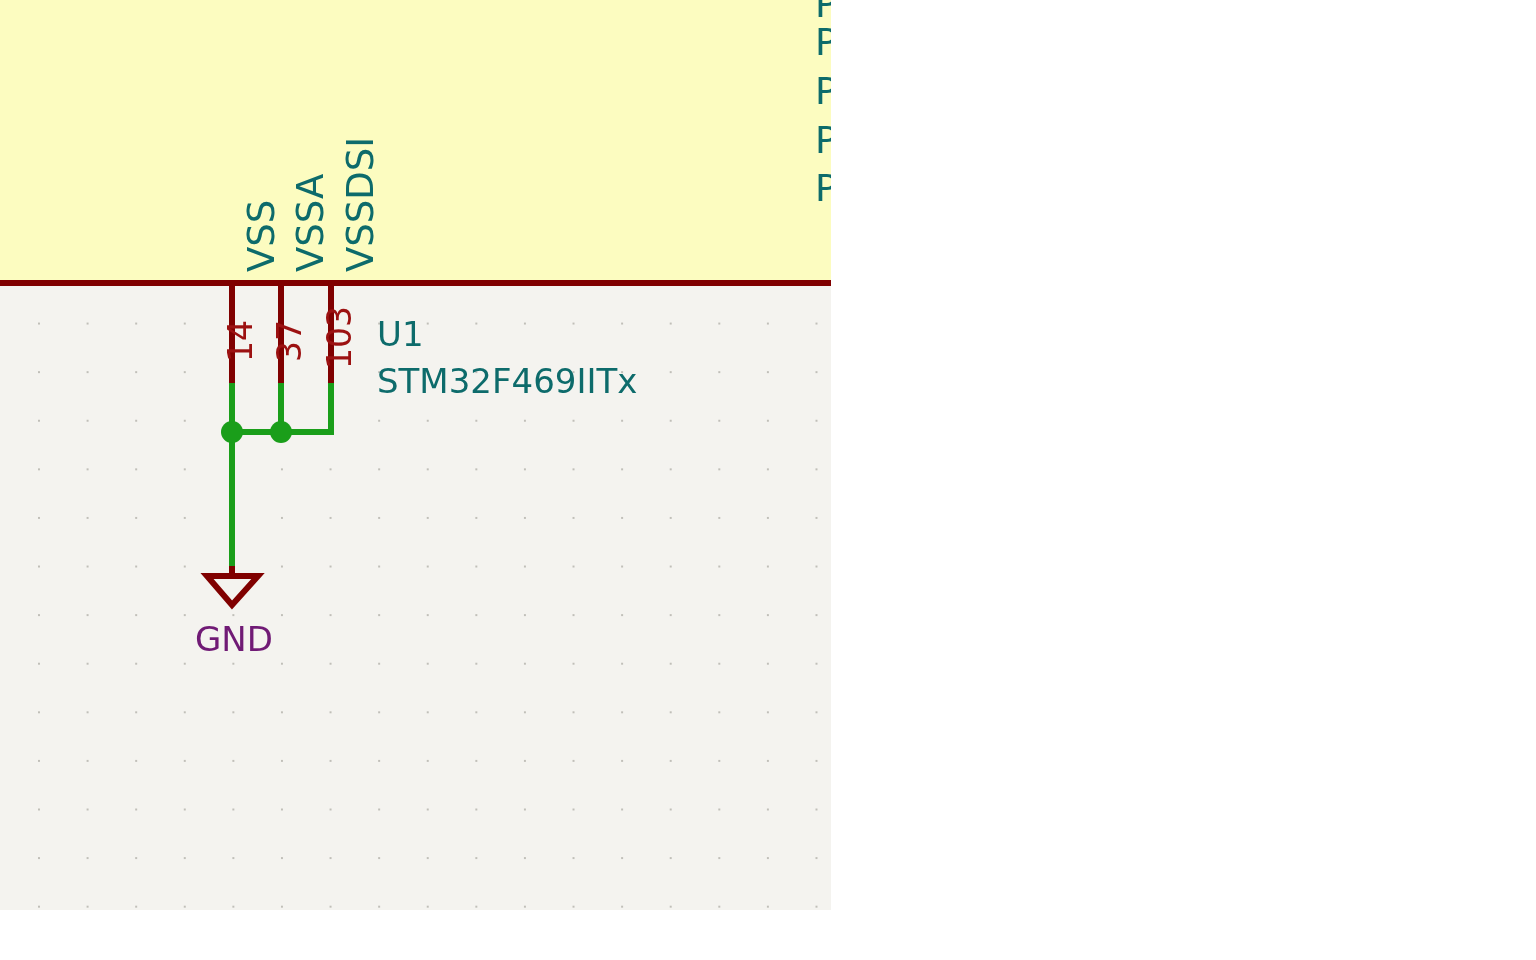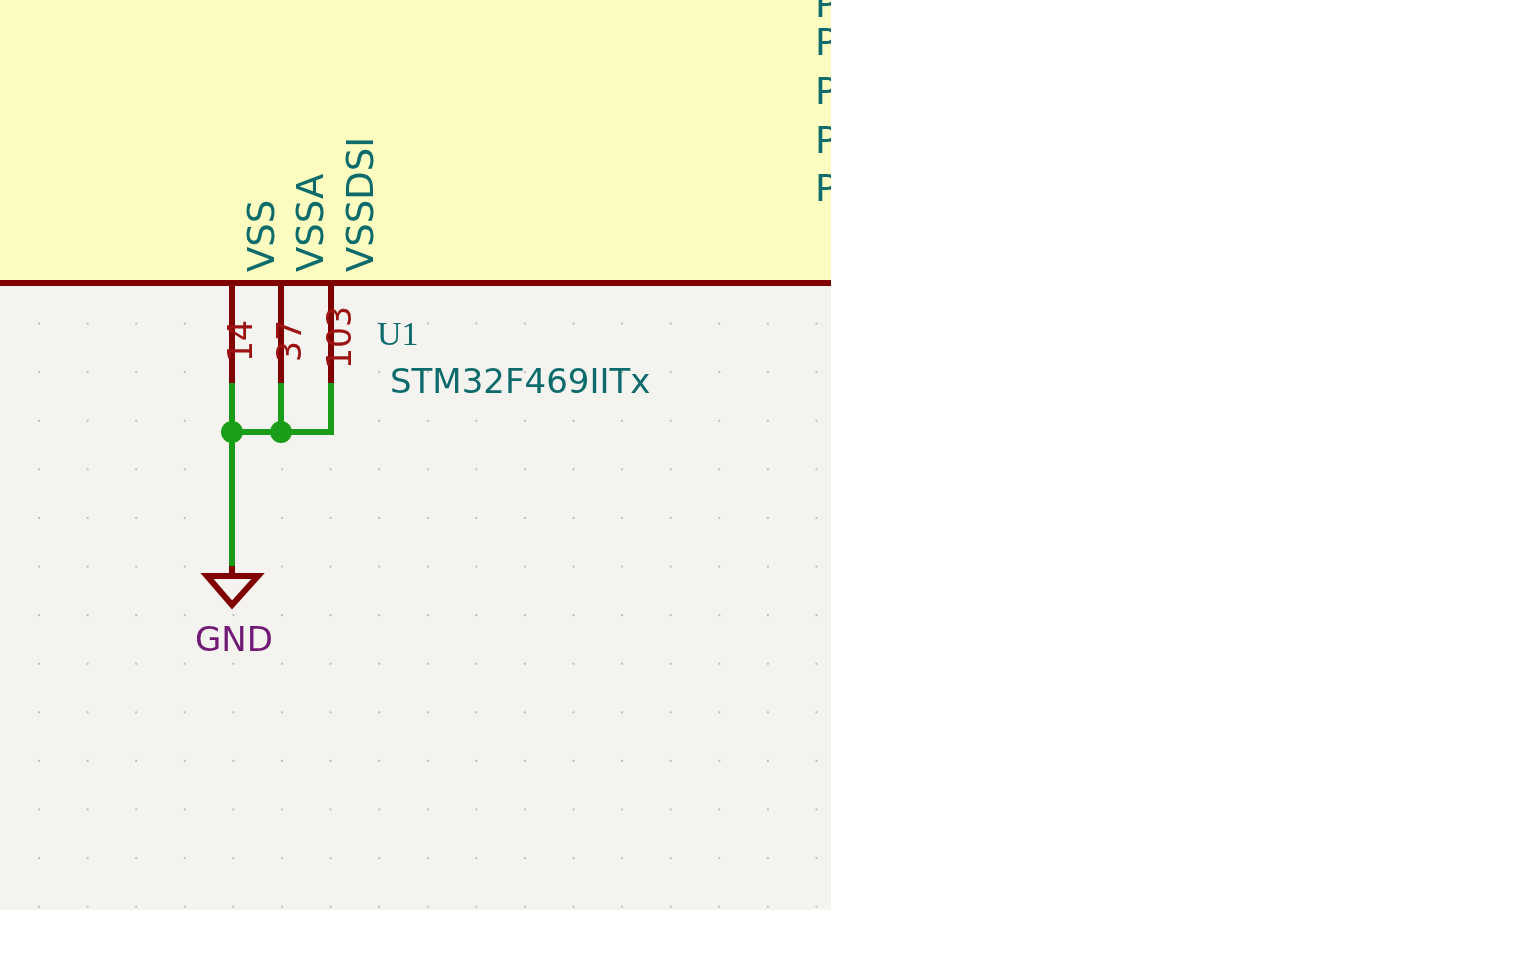--- a/index.html
+++ b/index.html
@@ -80,21 +80,20 @@
   }
   .pin-num {
     color: #9c1111;
     font-size: 33px;
     transform-origin: 0 0;
     transform: rotate(-90deg);
   }
   .ref-des {
     color: #0d6b6b;
     font-size: 34px;
-    font-family: Liberation Serif, serif;
   }
   .value-txt {
     color: #0d6b6b;
     font-size: 34px;
   }
   .net-label {
     color: #701a75;
     font-size: 34px;
   }
   .clipped-label {
@@ -153,17 +152,17 @@
 
   <div class="txt pin-name" style="left:243px; top:272px;">VSS</div>
   <div class="txt pin-name" style="left:292px; top:272px;">VSSA</div>
   <div class="txt pin-name" style="left:342px; top:272px;">VSSDSI</div>
 
   <div class="txt pin-num" style="left:224px; top:362px;">14</div>
   <div class="txt pin-num" style="left:273px; top:362px;">37</div>
   <div class="txt pin-num" style="left:323px; top:369px;">103</div>
 
   <div class="txt ref-des" style="left:377px; top:317px;">U1</div>
-  <div class="txt value-txt" style="left:390px; top:364px;">STM32F469IITx</div>
+  <div class="txt value-txt" style="left:377px; top:364px;">STM32F469IITx</div>
 
   <div class="txt net-label" style="left:195px; top:622px;">GND</div>
 
 </div>
 
 </body></html>

